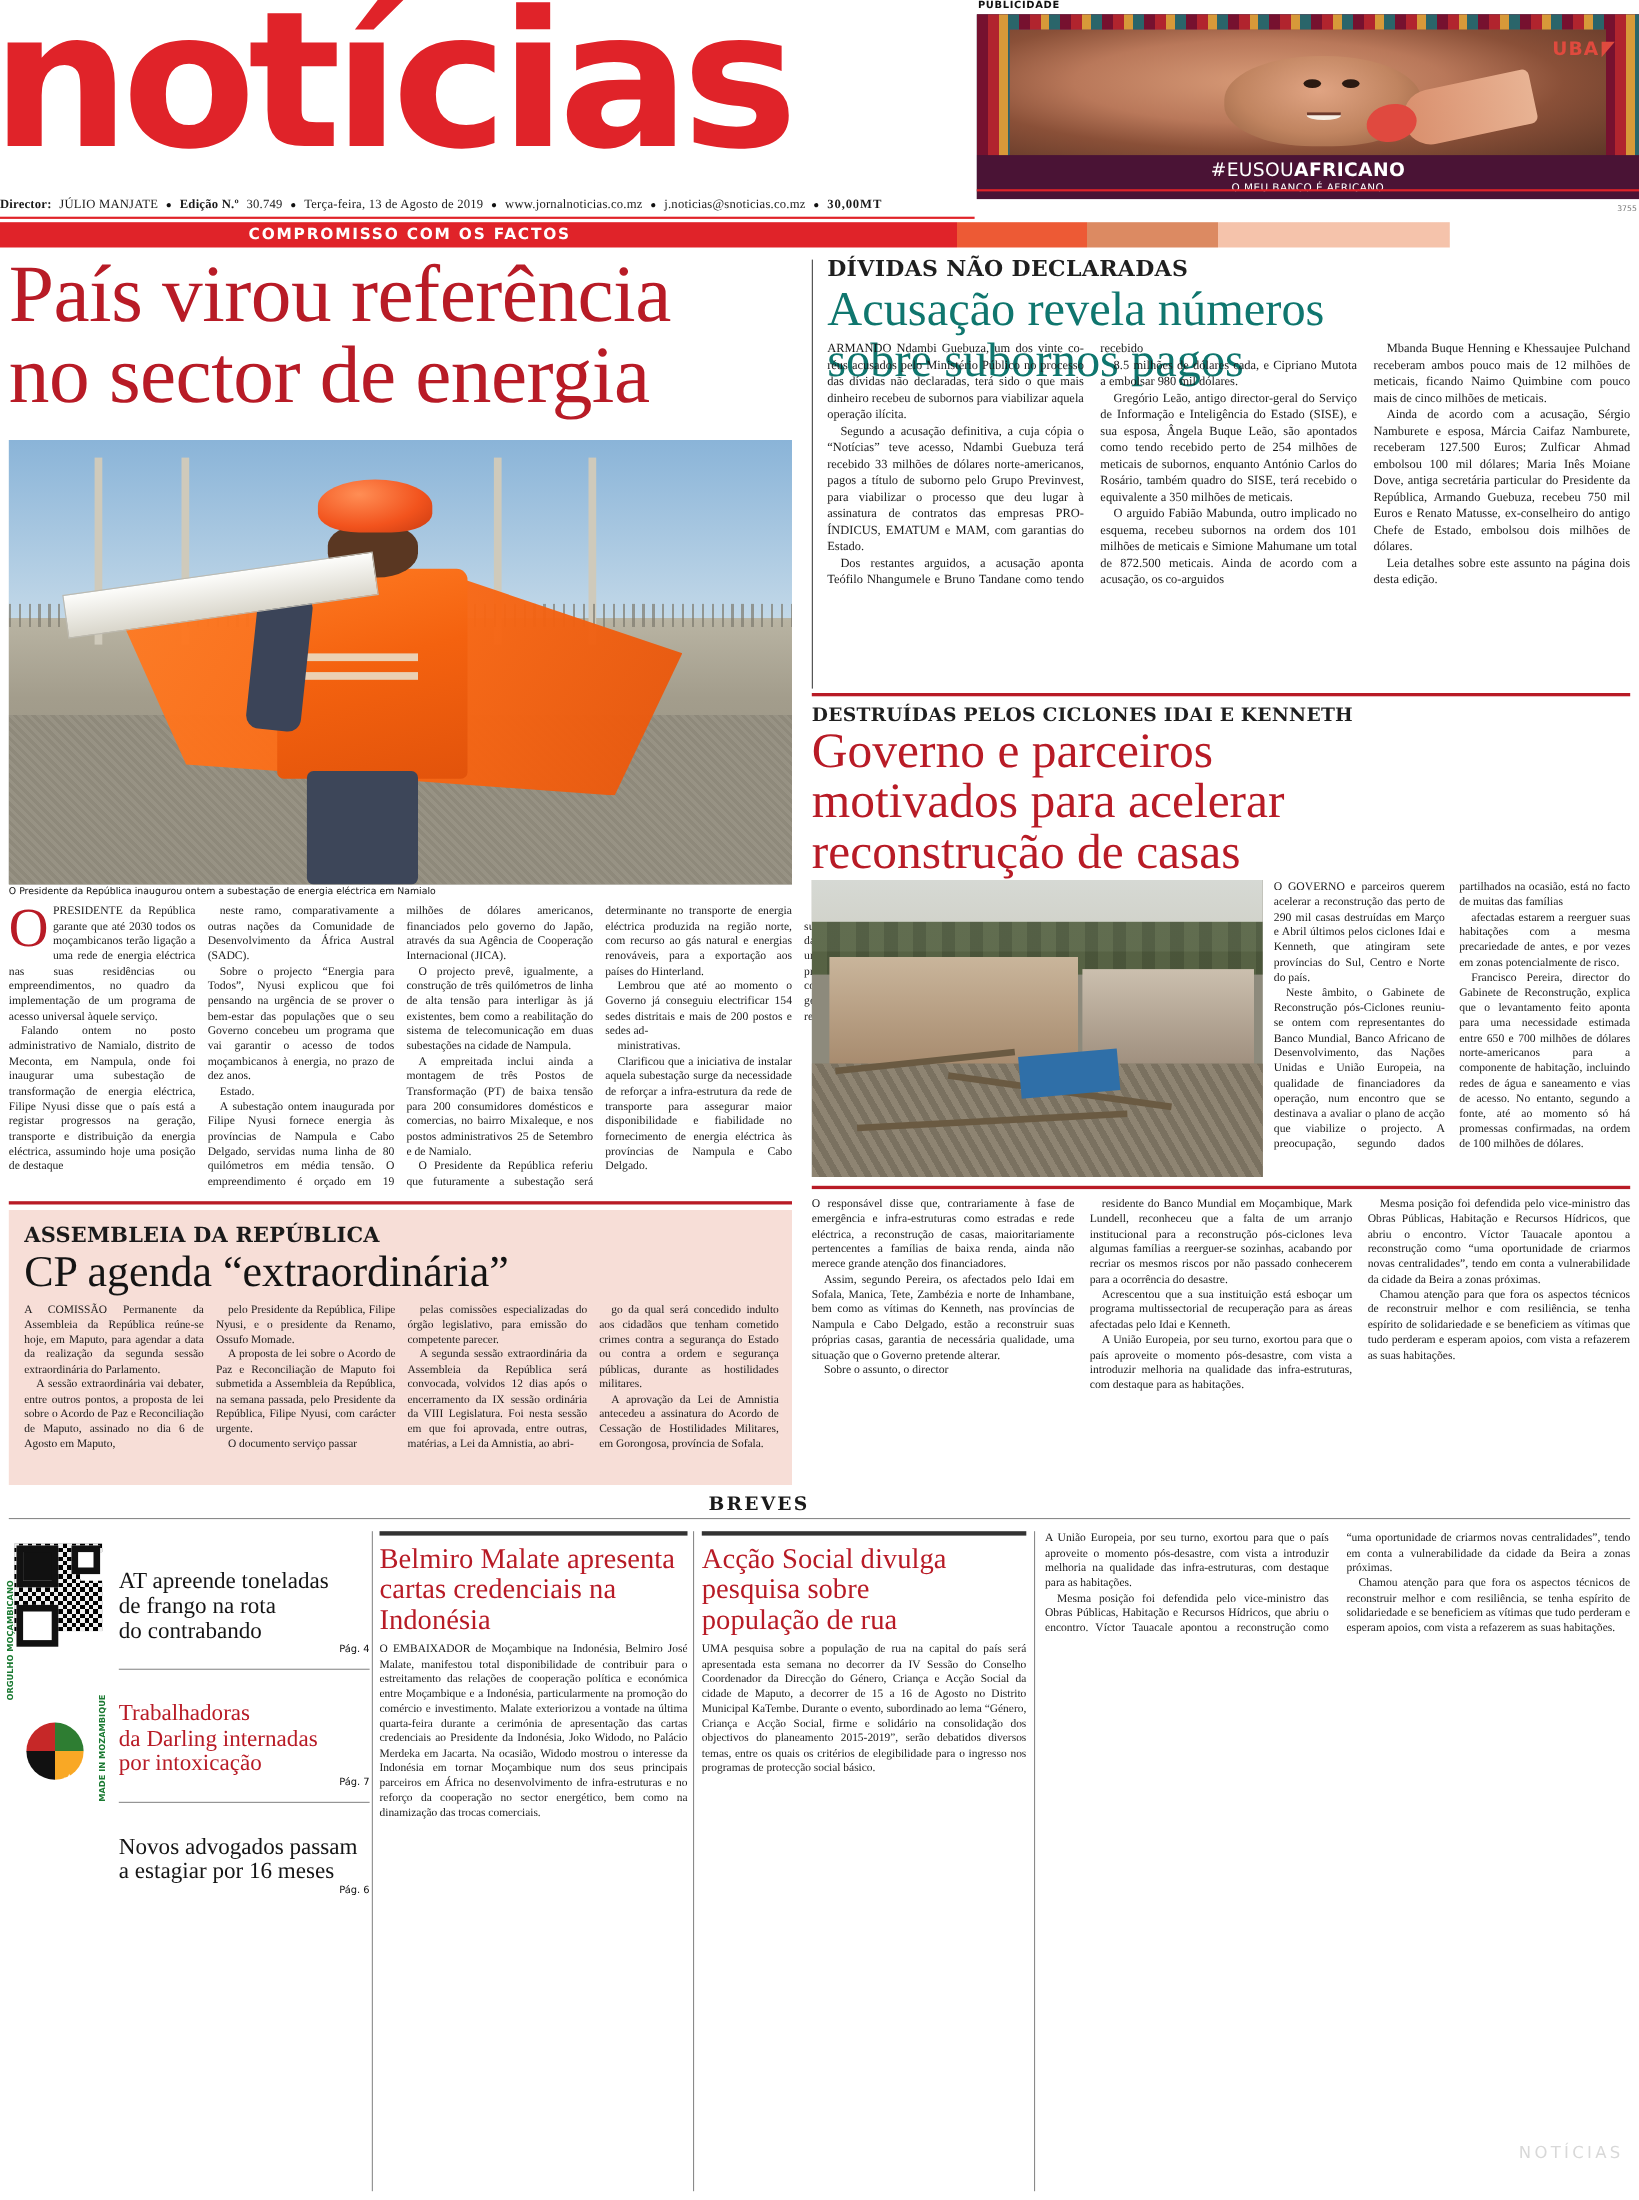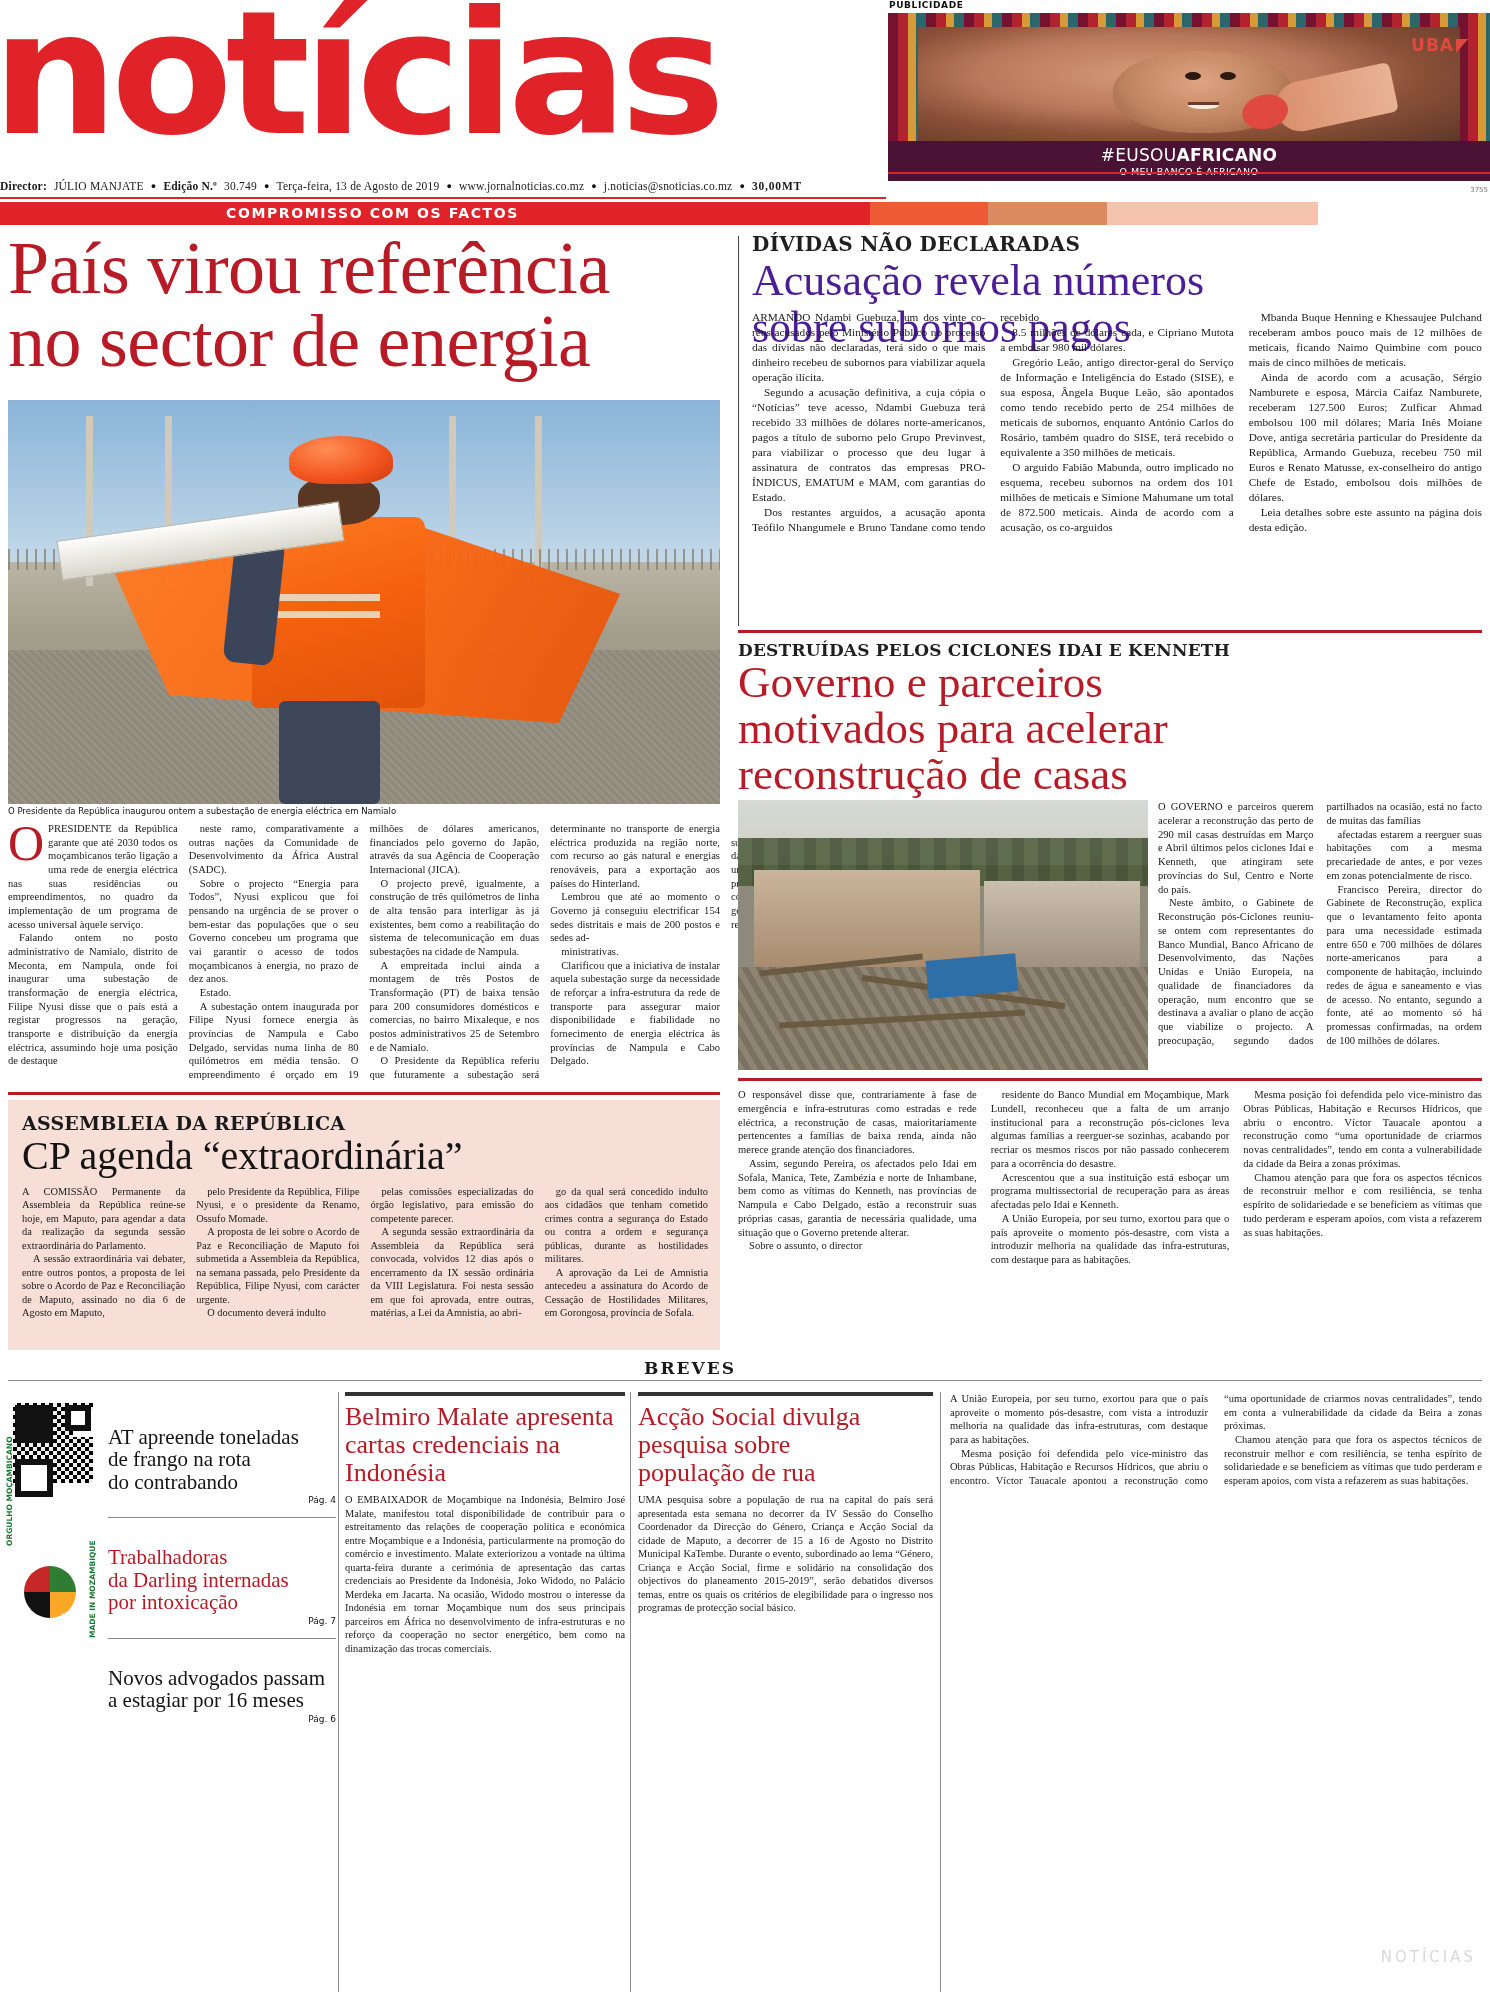--- a/index.html
+++ b/index.html
@@ -283,21 +283,21 @@
   .right-col { position:absolute; left:738px; top:232px; width:744px; }
   .vline { position:absolute; left:738px; top:236px; width:1px; height:390px; background:#444; }
 
   .r-kicker {
     font-family:"DejaVu Serif", serif; font-weight:bold;
     font-size:20px; letter-spacing:0.3px; color:#1f1f1f;
     padding-left:14px;
   }
   .r-head {
     font-family:"Liberation Serif", serif; font-size:44px; line-height:1.03;
-    color:#4c1d95; padding-left:14px; margin-top:2px;
+    color:#0f766e; padding-left:14px; margin-top:2px;
   }
   .r-body {
     position:absolute; left:752px; top:310px; width:730px; height:296px;
     column-count:3; column-gap:15px;
     font-family:"Liberation Serif", serif;
     font-size:11.3px; line-height:1.33; text-align:justify;
   }
   .r-body p { text-indent:12px; margin:0; }
   .r-body p.first { text-indent:0; }
 
@@ -463,21 +463,21 @@
   <div class="hr-red-left"></div>
 
   <div class="assembleia">
     <div class="as-kicker">ASSEMBLEIA DA REPÚBLICA</div>
     <div class="as-head">CP agenda “extraordinária”</div>
     <div class="as-body" id="as-body">
         <p class="first">A COMISSÃO Permanente da Assembleia da República reúne-se hoje, em Maputo, para agendar a data da realização da segunda sessão extraordinária do Parlamento.</p>
         <p>A sessão extraordinária vai debater, entre outros pontos, a proposta de lei sobre o Acordo de Paz e Reconciliação de Maputo, assinado no dia 6 de Agosto em Maputo,</p>
         <p>pelo Presidente da República, Filipe Nyusi, e o presidente da Renamo, Ossufo Momade.</p>
         <p>A proposta de lei sobre o Acordo de Paz e Reconciliação de Maputo foi submetida a Assembleia da República, na semana passada, pelo Presidente da República, Filipe Nyusi, com carácter urgente.</p>
-        <p>O documento deverá indulto</p>
+        <p>O documento serviço passar</p>
         <p>pelas comissões especializadas do órgão legislativo, para emissão do competente parecer.</p>
         <p>A segunda sessão extraordinária da Assembleia da República será convocada, volvidos 12 dias após o encerramento da IX sessão ordinária da VIII Legislatura. Foi nesta sessão em que foi aprovada, entre outras, matérias, a Lei da Amnistia, ao abri-</p>
         <p>go da qual será concedido indulto aos cidadãos que tenham cometido crimes contra a segurança do Estado ou contra a ordem e segurança públicas, durante as hostilidades militares.</p>
         <p>A aprovação da Lei de Amnistia antecedeu a assinatura do Acordo de Cessação de Hostilidades Militares, em Gorongosa, província de Sofala.</p>
       </div>
   </div>
 
   <div class="vline"></div>
   <div class="right-col">
     <div class="r-kicker">DÍVIDAS NÃO DECLARADAS</div>

